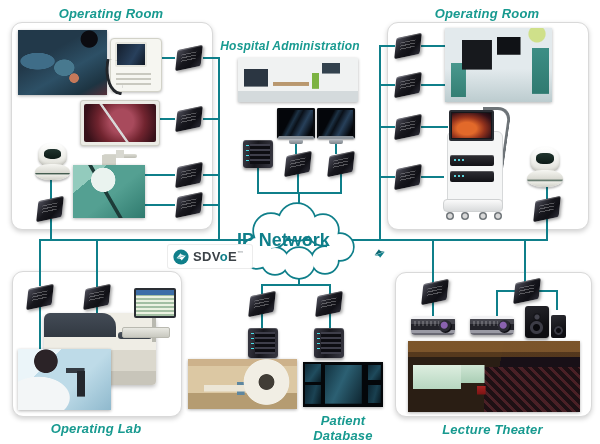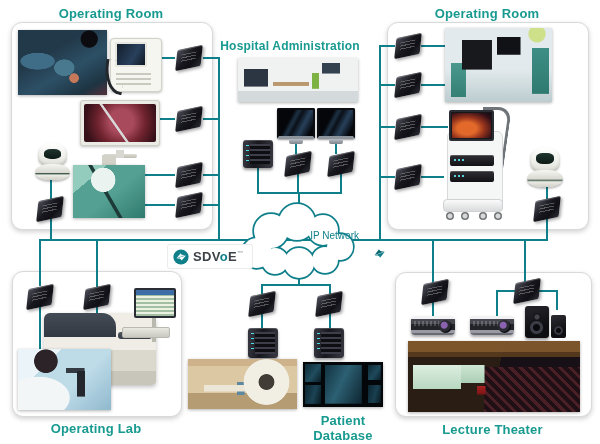--- a/index.html
+++ b/index.html
@@ -9,21 +9,21 @@
   }
   html,body{margin:0;padding:0;background:#fff;}
   body{font-family:"Liberation Sans",sans-serif;}
   #stage{position:relative;width:600px;height:444px;background:#fff;overflow:hidden;}
   .abs{position:absolute;}
   
   .zone{position:absolute;background:#fff;border:1px solid #d9d9d9;border-radius:11px;
         box-shadow:0 2px 5px rgba(0,0,0,.18);}
   
   .title{position:absolute;font-weight:bold;font-size:13px;color:var(--accent-text);
-         text-align:center;letter-spacing:.2px;}
+         text-align:center;letter-spacing:.2px;font-style:italic;}
   .title.small{font-size:12px;}
   
   .ln{position:absolute;background:var(--accent-line);}
   .lnh{height:2px;}
   .lnv{width:2px;}
   
   .chip{position:absolute;width:28px;height:22px;}
   .chip i{position:absolute;inset:1px;display:block;border-radius:2px;
       background:linear-gradient(135deg,#50505c 0%,#17171d 45%,#101016 70%,#2c2c36 100%);
       transform:rotate(-12deg) skewX(-18deg);
@@ -166,21 +166,21 @@
       background:linear-gradient(180deg,#434b56,#323942);border-radius:6px 14px 0 0;}
   .analyzer::after{content:"";position:absolute;right:4%;top:26%;width:30%;height:10%;
       background:linear-gradient(180deg,#4a525c,#394049);border-radius:3px;}
   .pmon{position:absolute;background:#2a2e34;border-radius:2px;padding:2px;box-sizing:border-box;}
   .pmon i{display:block;width:100%;height:100%;
       background:linear-gradient(180deg,#3d6ea8 0 18%,transparent 18%),
                  repeating-linear-gradient(180deg,rgba(90,140,100,.5) 0 2px,transparent 2px 4px),
                  #ecf2e2;}
   .ptray{position:absolute;background:linear-gradient(#e8e8e2,#c9c9c0);border:1px solid #b9b9b0;border-radius:2px;}
   
-  .cloud-label{position:absolute;font-size:10px;font-weight:400;color:var(--accent-line);text-align:right;}
+  .cloud-label{position:absolute;font-size:18px;font-weight:700;color:var(--accent-line);text-align:left;}
   
   .logo{position:absolute;background:#fff;border-radius:2px;box-shadow:0 0 0 1px #ececec;
       display:flex;align-items:center;padding:3px 5px;box-sizing:border-box;gap:4px;}
   .logo-text{font-size:13px;font-weight:bold;color:var(--logo-dark);letter-spacing:.3px;line-height:1;}
   .logo-text .o{color:var(--accent-line);}
   .logo-tm{font-size:6px;color:#9aa0a4;vertical-align:top;line-height:1;}
 </style>
 </head>
 <body>
 

